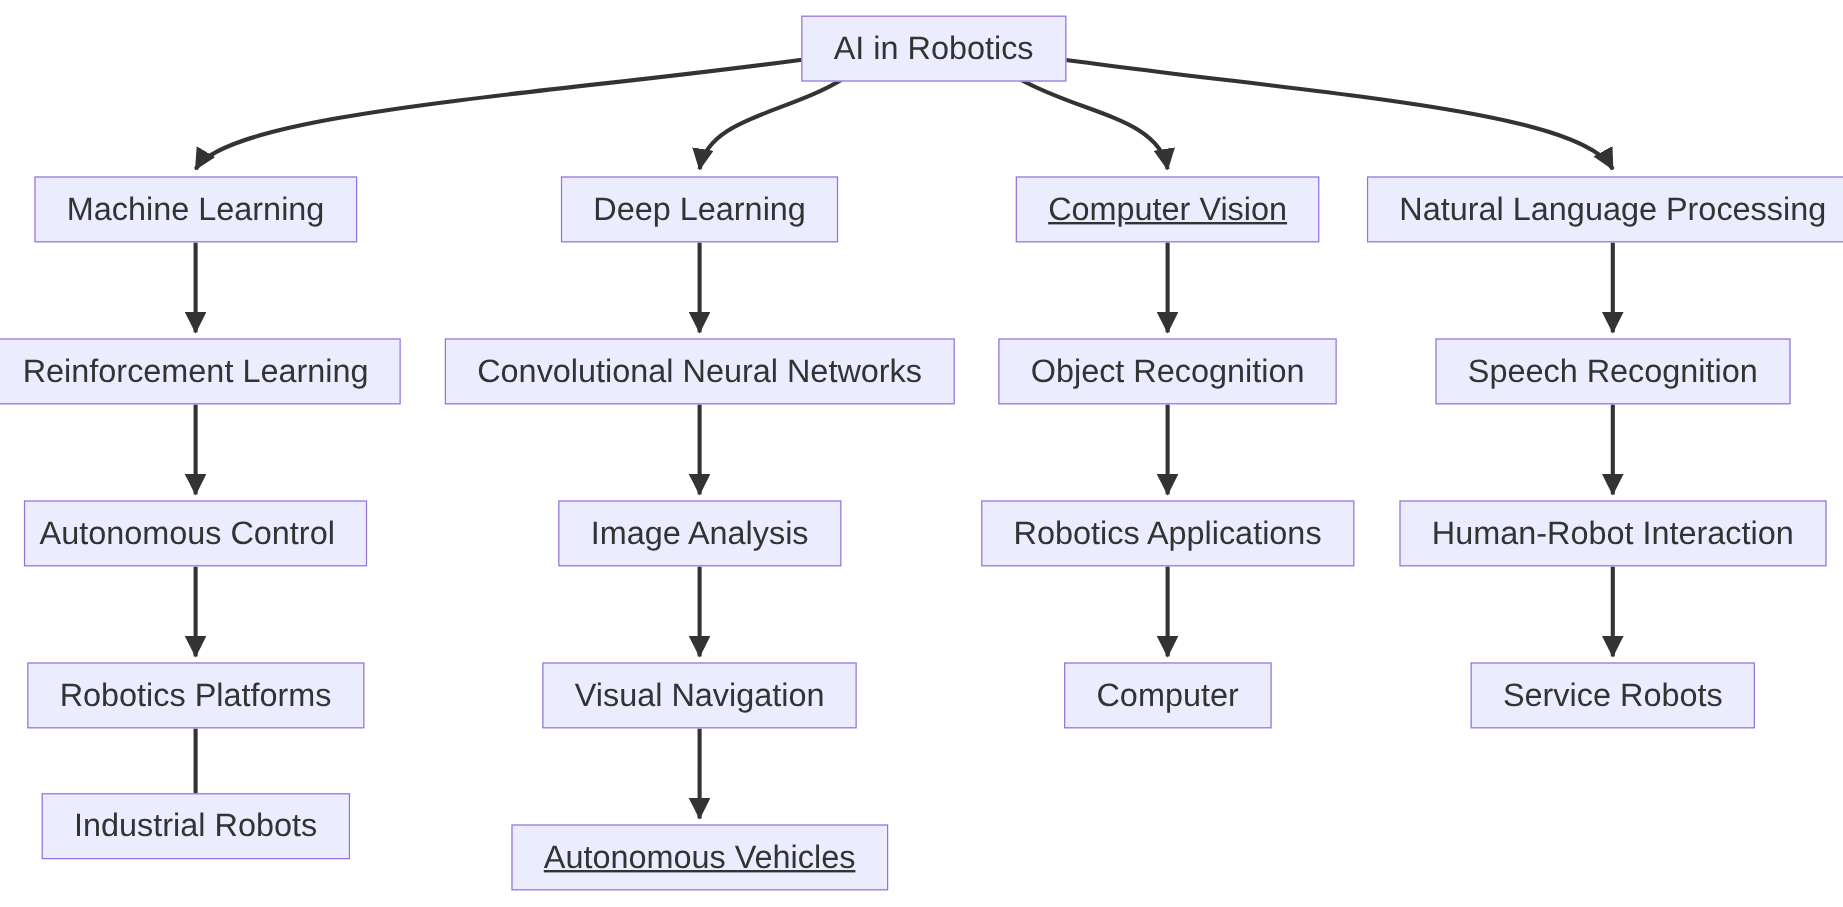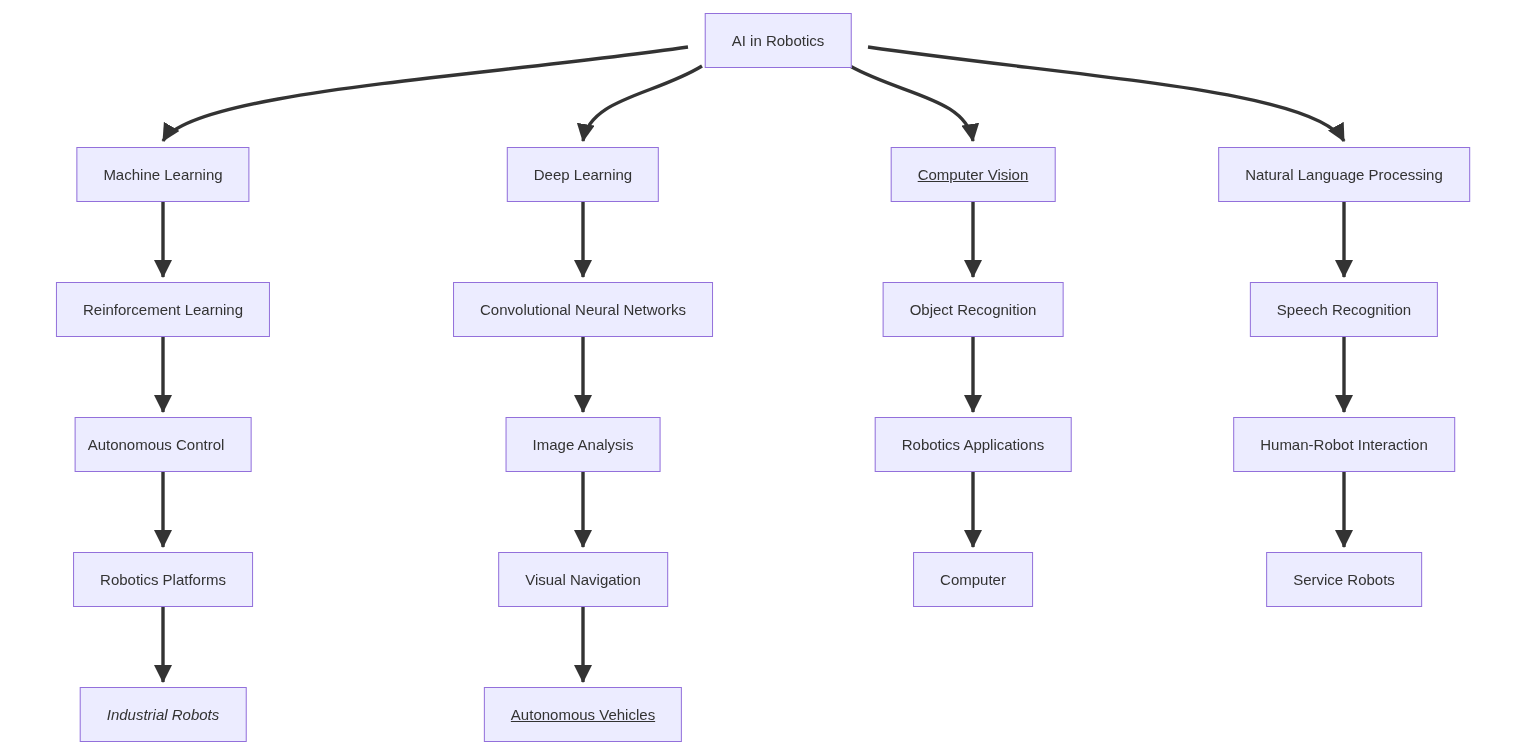--- a/index.html
+++ b/index.html
@@ -37,21 +37,21 @@
     transform: translateX(-50%);
     height: 55px;
     box-sizing: border-box;
     display: flex;
     align-items: center;
     justify-content: center;
     padding: 0 26px;
     background: var(--node-fill, #ECECFF);
     border: 1.6px solid var(--node-border, #9370DB);
     color: var(--text, #333333);
-    font-size: 15px;
+    font-size: 27px;
     white-space: nowrap;
     line-height: 1;
   }
 </style>
 </head>
 <body>
 
 <div class="canvas">
 
   <svg class="edge-layer" width="1536" height="756" viewBox="0 0 1536 756" xmlns="http://www.w3.org/2000/svg">
@@ -100,16 +100,16 @@
   <div class="node" style="left:163px; top:417px;padding-left:12px;">Autonomous Control</div>
   <div class="node" style="left:583px; top:417px;">Image Analysis</div>
   <div class="node" style="left:1344px; top:417px;">Human-Robot Interaction</div>
   <div class="node" style="left:973px; top:417px;">Robotics Applications</div>
 
   <div class="node" style="left:163px; top:552px;">Robotics Platforms</div>
   <div class="node" style="left:583px; top:552px;">Visual Navigation</div>
   <div class="node" style="left:973px; top:552px;">Computer</div>
   <div class="node" style="left:1344px; top:552px;">Service Robots</div>
 
-  <div class="node" style="left:163px; top:687px;font-style:italic;">Industrial Robots</div>
+  <div class="node" style="left:163px; top:661px;">Industrial Robots</div>
   <div class="node" style="left:583px; top:687px;text-decoration:underline;">Autonomous Vehicles</div>
 
 </div>
 
 </body></html>

